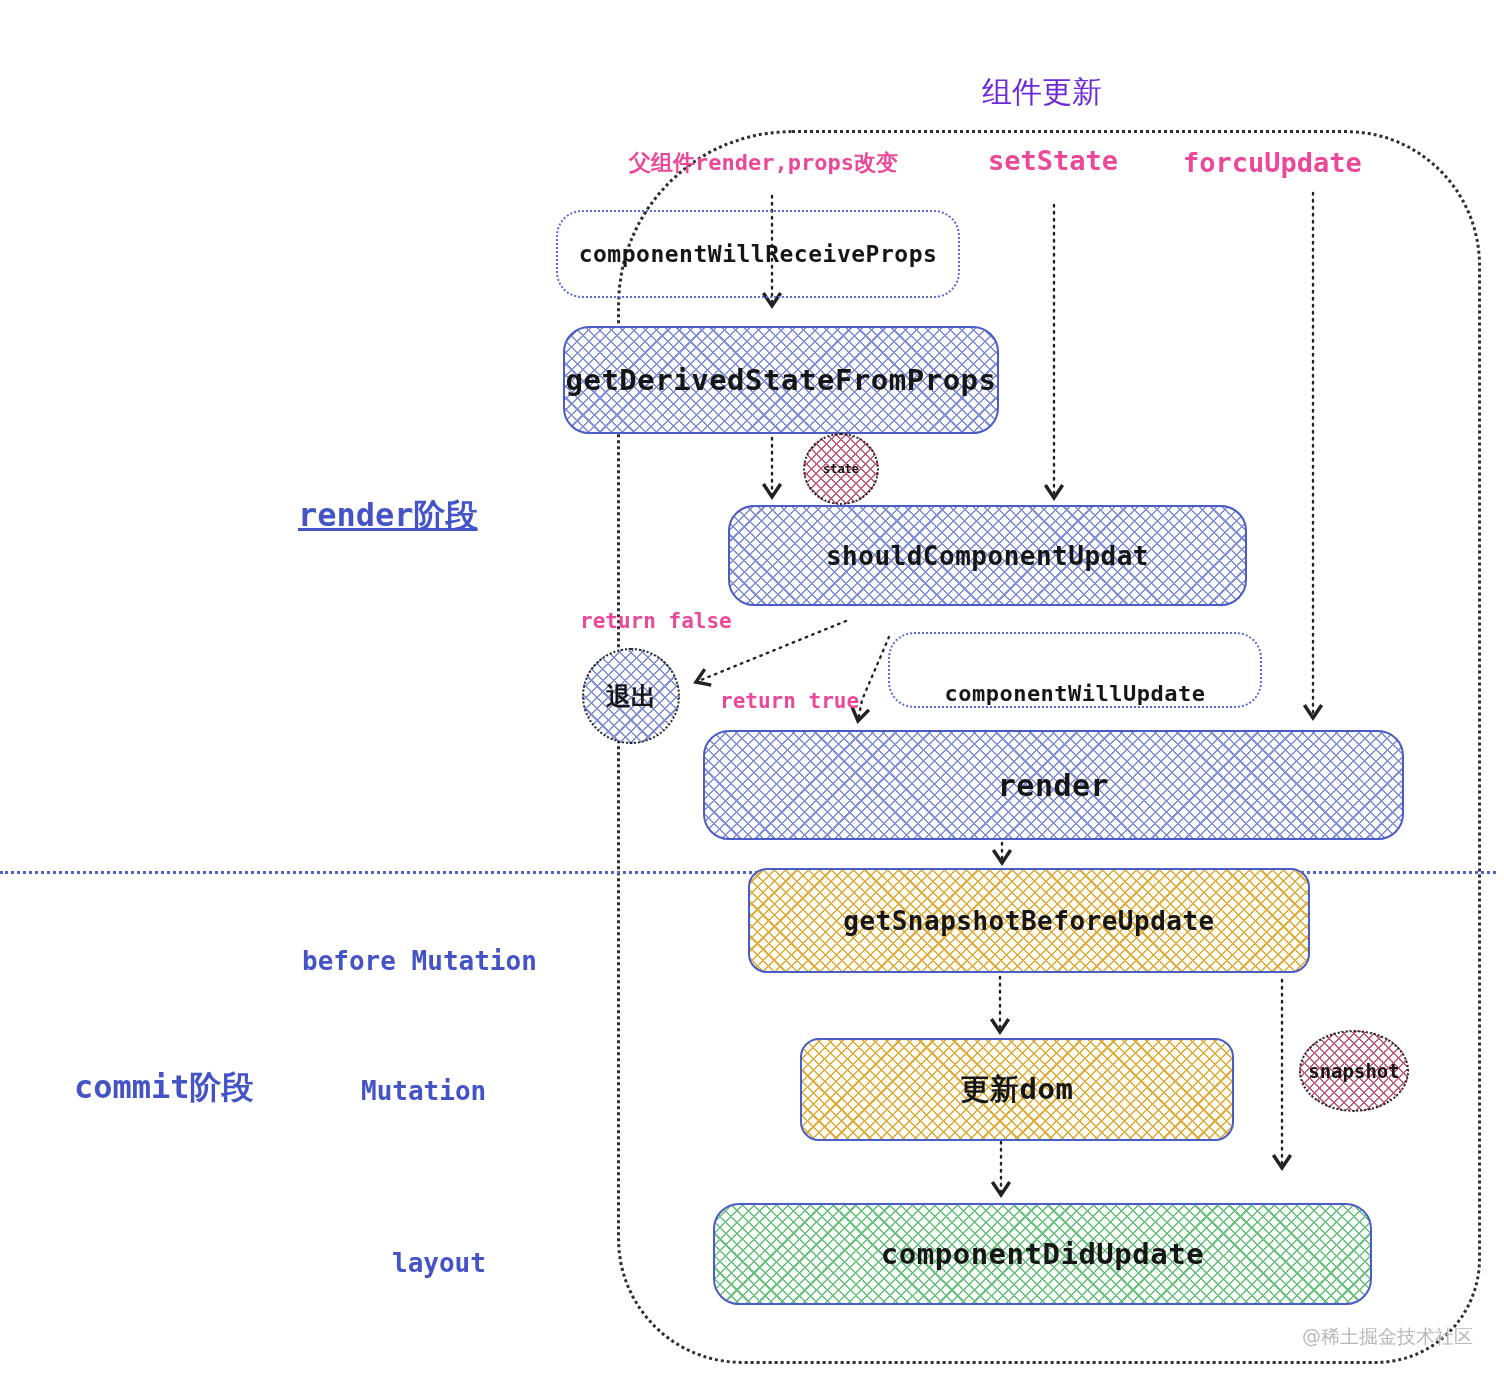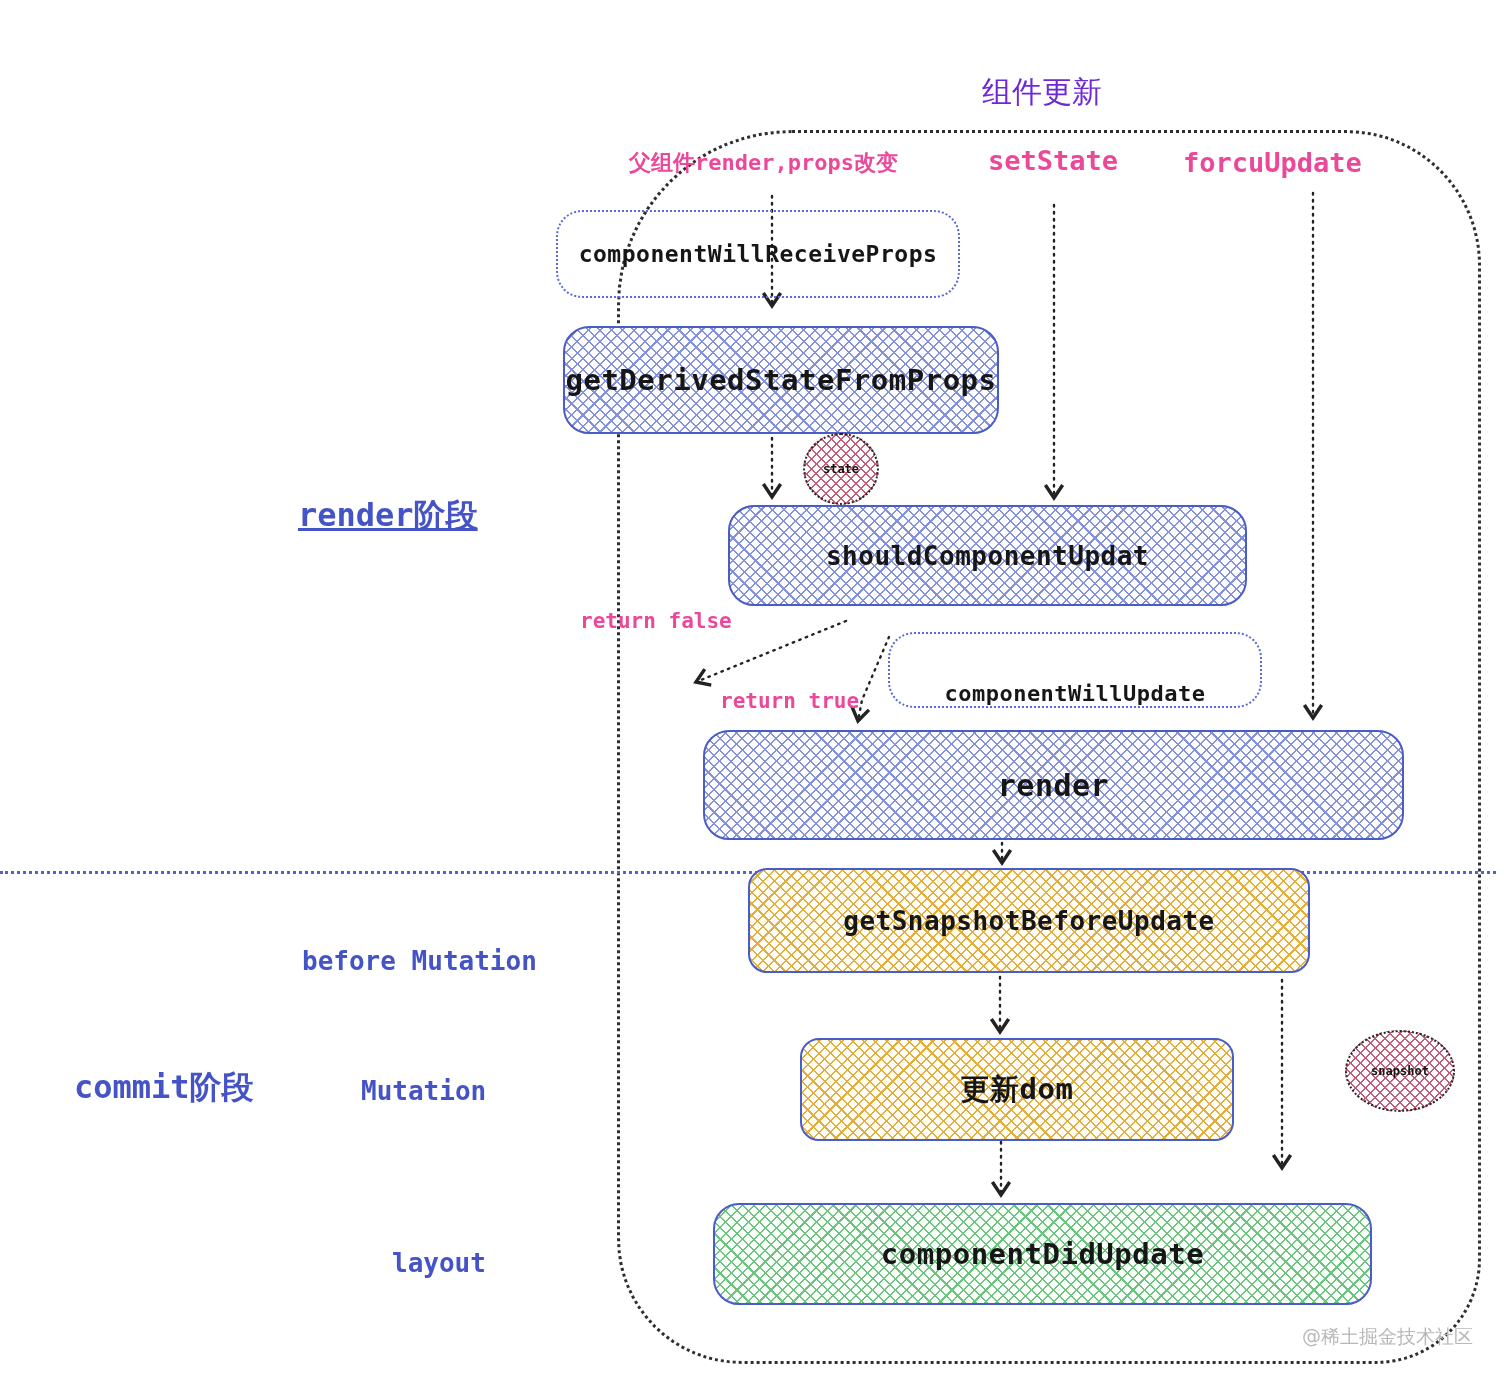--- a/index.html
+++ b/index.html
@@ -123,38 +123,41 @@
     <span>state</span>
   </div>
 
   <div class="abs box hatch-blue" style="left:728px;top:505px;width:515px;height:97px;font-size:26px;">
     <span>shouldComponentUpdat</span>
   </div>
 
   <div class="abs label black-label" style="left:580px;top:609px;font-size:21px;">return false</div>
   <div class="abs label black-label" style="left:720px;top:689px;font-size:21px;">return true</div>
 
+  <div class="abs circle hatch-blue" style="left:582px;top:648px;width:94px;height:92px;font-size:25px;">
+    <span>退出</span>
+  </div>
 
   <div class="abs dashed-box" style="left:888px;top:632px;width:370px;height:72px;font-size:22px;align-items:flex-end;">
     <span>componentWillUpdate</span>
   </div>
 
   <div class="abs box hatch-blue" style="left:703px;top:730px;width:697px;height:106px;font-size:30px;">
     <span>render</span>
   </div>
 
   <div class="abs box hatch-yellow" style="left:748px;top:868px;width:558px;height:101px;font-size:26px;">
     <span>getSnapshotBeforeUpdate</span>
   </div>
 
   <div class="abs box hatch-yellow" style="left:800px;top:1038px;width:430px;height:99px;font-size:29px;text-align:right;">
     <span>更新dom</span>
   </div>
 
-  <div class="abs circle hatch-red" style="left:1345px;top:1030px;width:106px;height:78px;font-size:12px;">
+  <div class="abs circle hatch-red" style="left:1299px;top:1030px;width:106px;height:78px;font-size:19px;">
     <span>snapshot</span>
   </div>
 
   <div class="abs box hatch-green" style="left:713px;top:1203px;width:655px;height:98px;font-size:29px;">
     <span>componentDidUpdate</span>
   </div>
 
   <div class="abs label phase" style="left:298px;top:494px;font-size:32px;text-decoration:underline;">render阶段</div>
   <div class="abs label phase" style="left:302px;top:946px;font-size:26px;">before Mutation</div>
   <div class="abs label phase" style="left:74px;top:1066px;font-size:32px;">commit阶段</div>

